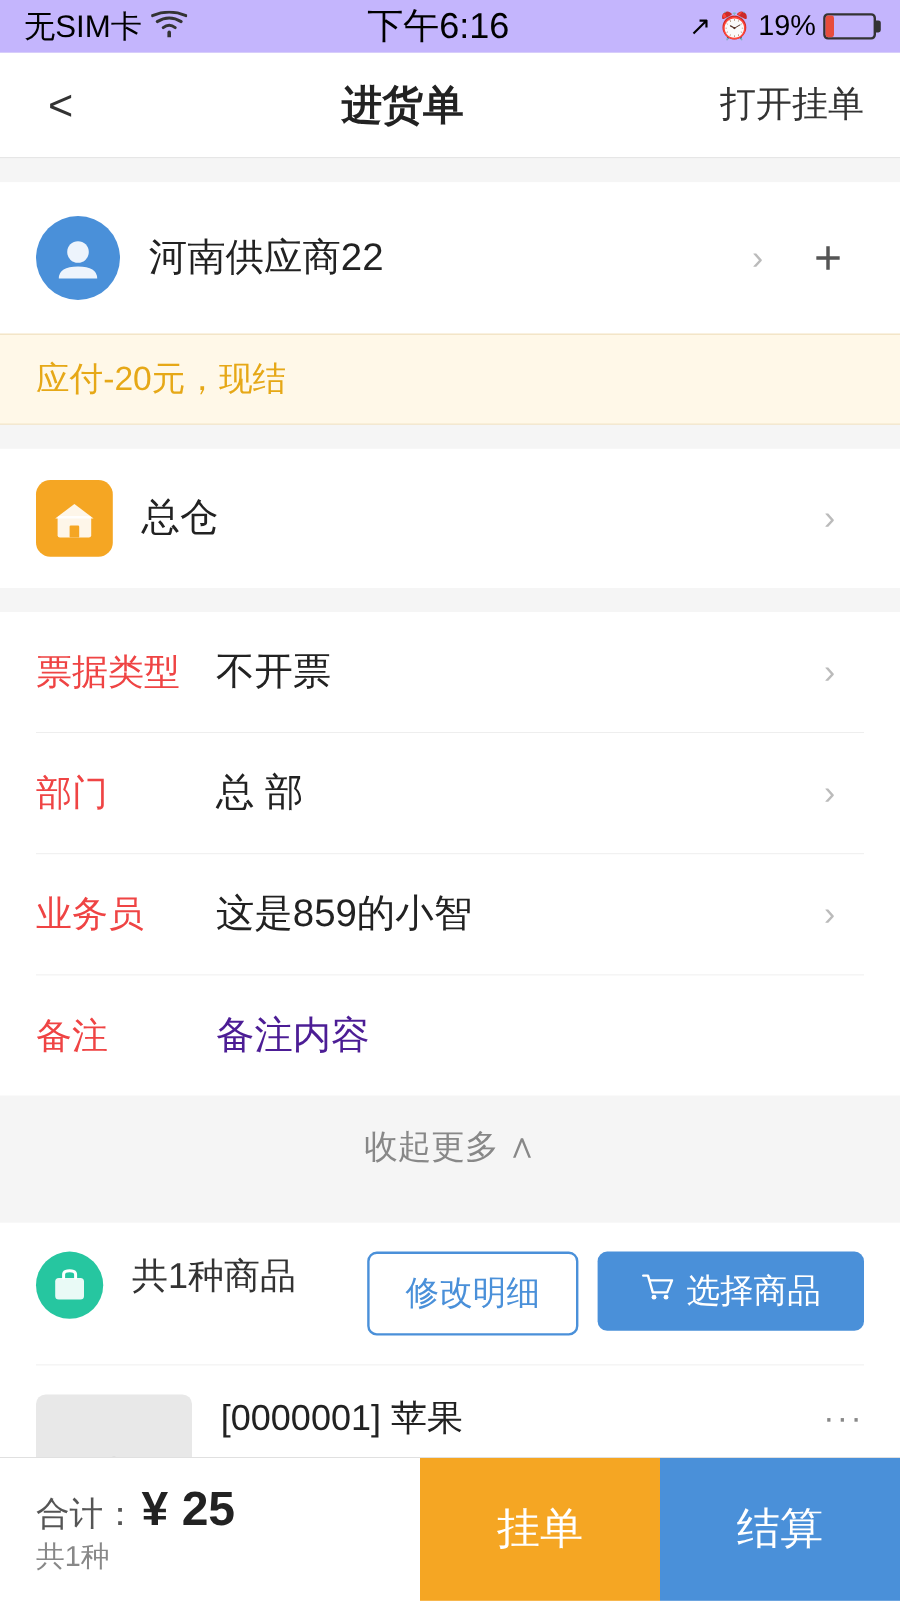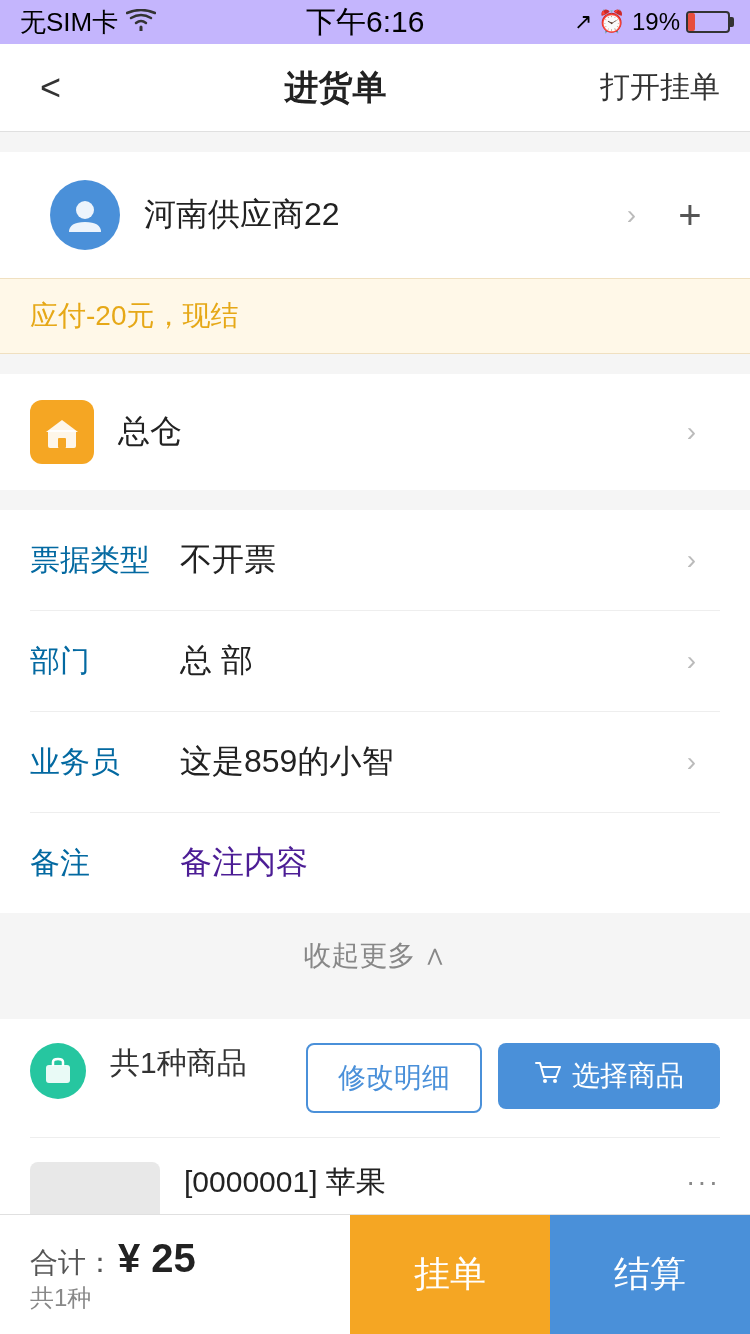--- a/index.html
+++ b/index.html
@@ -63,21 +63,20 @@
       background: #fff;
       margin-bottom: 0;
     }
 
     
     .supplier-row {
       display: flex;
       align-items: center;
       padding: 28px 30px;
       background: #fff;
-      margin-left: 20px;
     }
     .supplier-avatar {
       width: 70px; height: 70px; border-radius: 50%;
       background: #4a90d9; display: flex; align-items: center; justify-content: center;
       margin-right: 24px; flex-shrink: 0;
     }
     .supplier-avatar svg { width: 42px; height: 42px; }
     .supplier-name { flex: 1; font-size: 32px; color: #222; font-weight: 500; }
     .chevron-right { color: #bbb; font-size: 28px; margin-right: 24px; }
     .plus-btn {
@@ -101,21 +100,21 @@
       align-items: center;
       padding: 26px 30px;
       background: #fff;
     }
     .row-icon-warehouse {
       width: 64px; height: 64px; border-radius: 12px;
       background: #f5a623; display: flex; align-items: center; justify-content: center;
       margin-right: 24px; flex-shrink: 0;
     }
     .row-label { flex: 1; font-size: 32px; color: #222; }
-    .row-label-key { color: #0369a1; font-size: 30px; width: 150px; flex-shrink: 0; }
+    .row-label-key { color: #ef4444; font-size: 30px; width: 150px; flex-shrink: 0; }
     .row-label-value { flex: 1; font-size: 32px; color: #222; }
     .row-label-placeholder { color: #4c1d95; }
 
     
     .form-row {
       display: flex;
       align-items: center;
       padding: 28px 30px;
       background: #fff;
       min-height: 90px;

